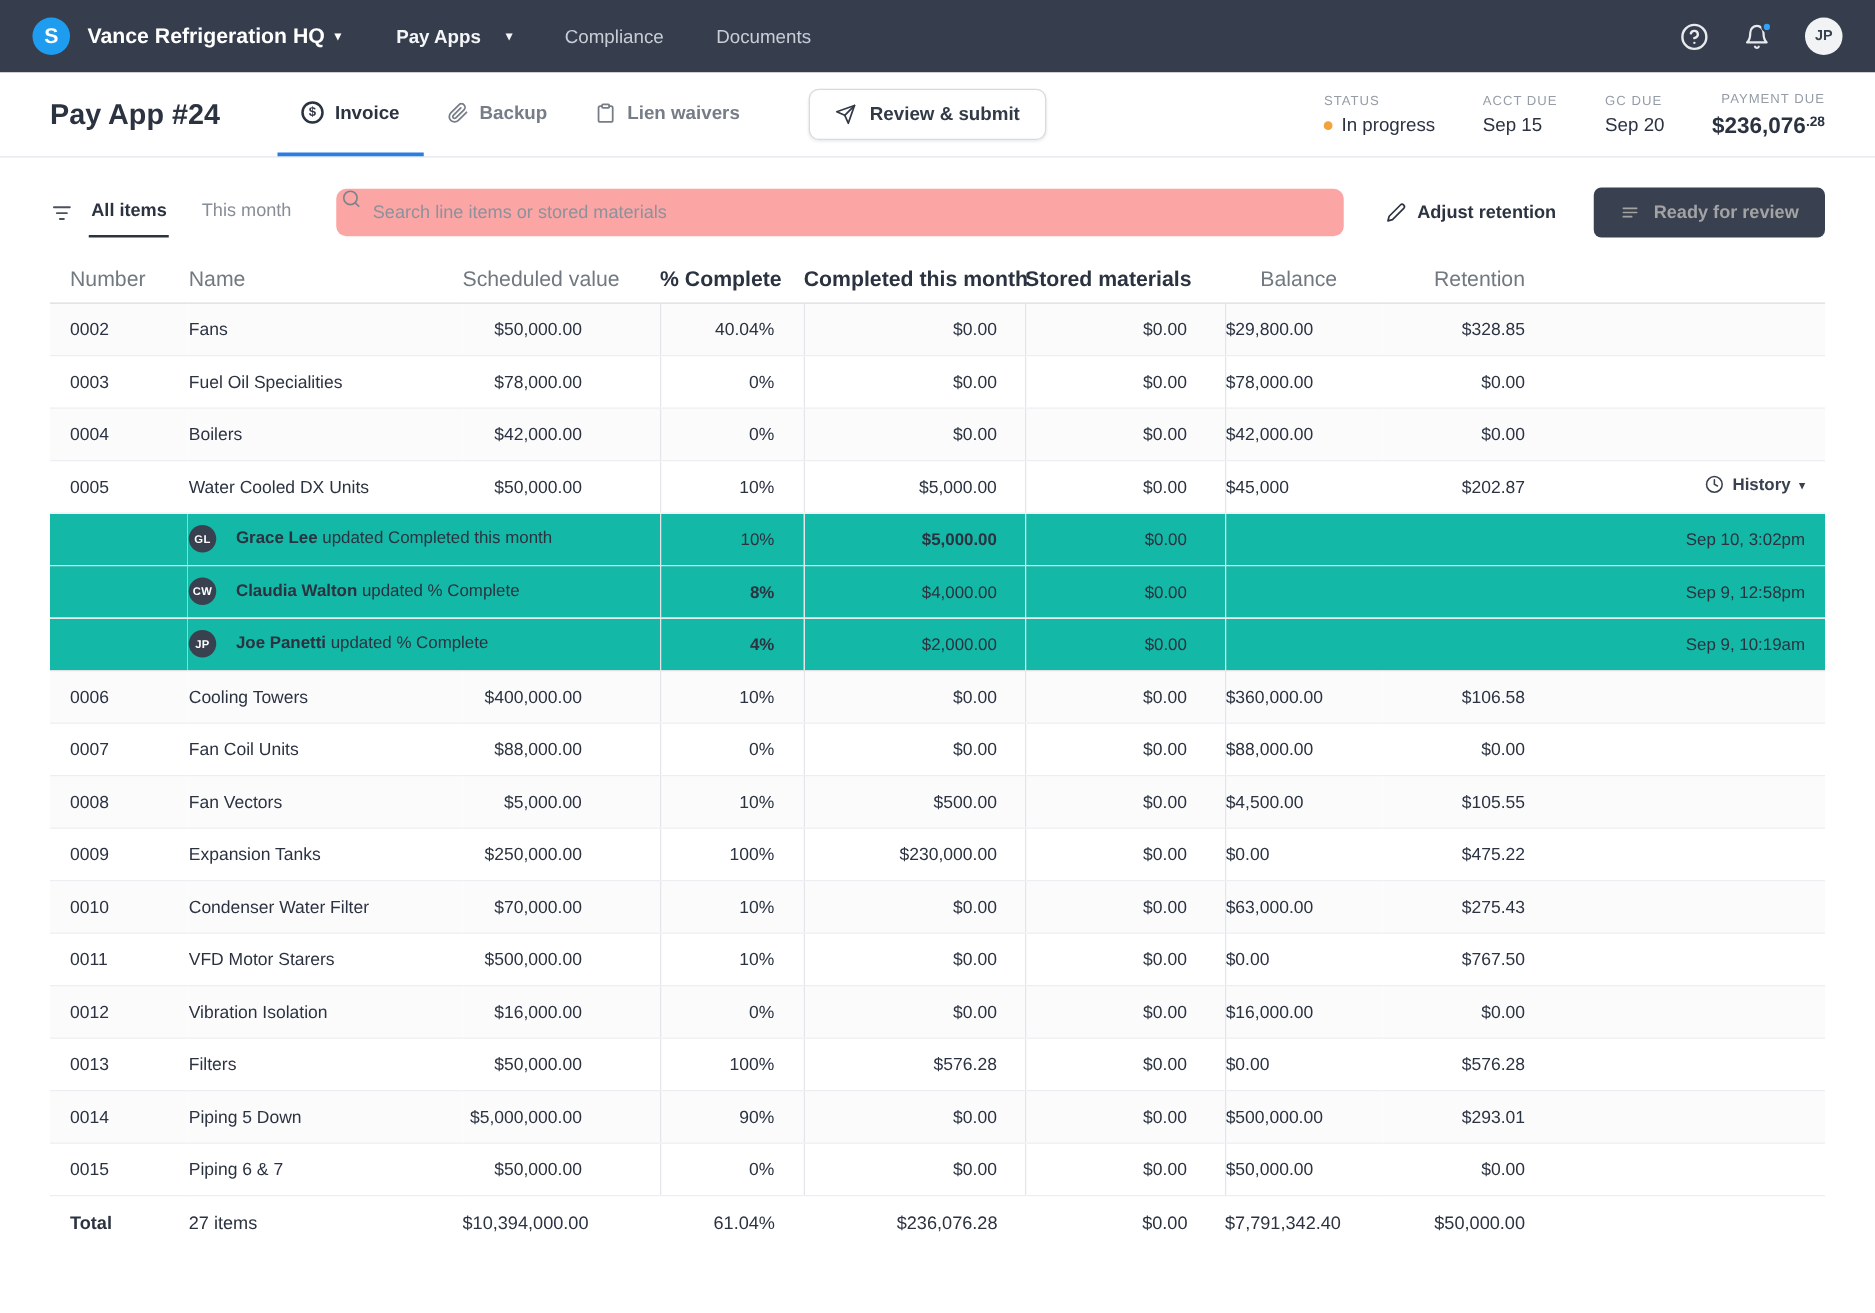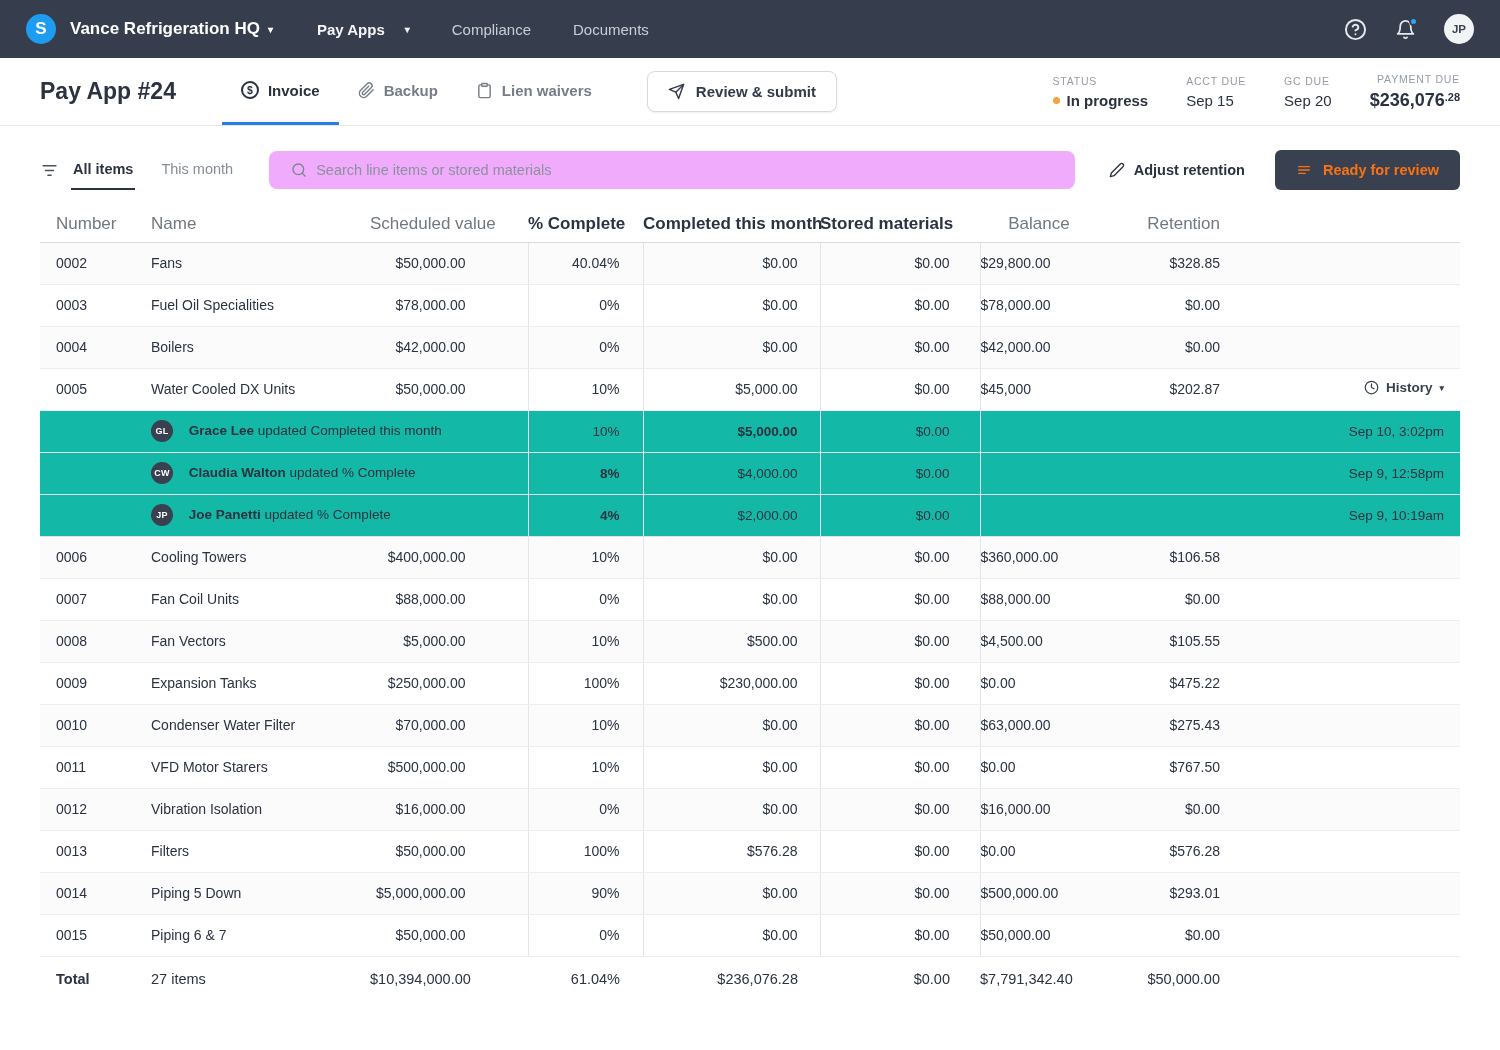--- a/index.html
+++ b/index.html
@@ -66,52 +66,52 @@
     align-self:center; margin-left:36px; height:41px; padding:0 20px;
     background:#fff; border:1px solid #d7dade; border-radius:8px;
     box-shadow:0 1px 2px rgba(40,48,62,.08);
     display:flex; align-items:center; gap:11px;
     font-family:inherit; font-size:15px; font-weight:700; color:#333a47; cursor:pointer; white-space:nowrap;
   }
   .stats{ margin-left:auto; display:flex; align-items:center; gap:38px; }
   .stat{ display:flex; flex-direction:column; gap:5px; }
   .stat-label{ font-size:10.5px; letter-spacing:.8px; color:#959ca5; font-weight:400; }
   .stat-value{ font-size:15px; color:#2b3240; white-space:nowrap; }
-  .stat-value.bold{ font-weight:700; display:flex; align-items:center; gap:7px; }
+  .stat-value.bold{ font-weight:400; display:flex; align-items:center; gap:7px; }
   .status-dot{ width:7px; height:7px; border-radius:50%; background:#f2a33c; display:inline-block; }
   .stat.right{ text-align:right; }
   .stat-value.big{ font-size:18px; font-weight:700; }
   .cents{ font-size:11px; font-weight:700; position:relative; top:-5px; color:#2b3240; }
 
   
   .toolbar{ display:flex; align-items:center; padding:0 40px; margin-top:24px; height:40px; }
   .funnel{ color:#4b525d; margin-right:12px; cursor:pointer; }
   .filter-tab{
     height:40px; display:flex; align-items:center; font-size:14.5px;
     color:#868d96; cursor:pointer; border-bottom:2px solid transparent; padding:0 2px;
   }
   .filter-tab.active{ color:#2b3240; font-weight:700; border-bottom-color:#2b3240; }
   .filter-tab + .filter-tab{ margin-left:24px; }
   .search{
-    flex:1; margin:0 34px; height:38px; background:#f0abfc; border-radius:8px;
-    display:flex; align-items:center; padding:0 22px; gap:9px;
+    flex:1; margin:0 34px; height:38px; background:#fca5a5; border-radius:8px;
+    display:flex; padding:0 4px; gap:9px;
   }
   .search input{
     flex:1; border:none; background:transparent; outline:none;
     font-family:inherit; font-size:14.5px; color:#2b3240;
   }
   .search input::placeholder{ color:#8b929b; }
   .search-ic{ color:#7c838c; }
   .adjust-btn{
     background:none; border:none; font-family:inherit; cursor:pointer;
     display:flex; align-items:center; gap:9px;
     font-size:14.5px; font-weight:600; color:#2b3240; margin-right:30px; white-space:nowrap;
   }
   .ready-btn{
-    height:40px; padding:0 21px; background:#39404f; color:#f97316;
+    height:40px; padding:0 21px; background:#39404f; color:#a3a3a3;
     border:none; border-radius:6px; font-family:inherit; font-size:14.5px; font-weight:700;
     display:flex; align-items:center; gap:11px; cursor:pointer; white-space:nowrap;
   }
 
   
   table{ width:1420px; margin:16px 40px 0; border-collapse:collapse; table-layout:fixed; }
   th{
     height:36px; font-size:17px; font-weight:400; color:#71787f;
     vertical-align:middle; border-bottom:1px solid #d8dbe0; white-space:nowrap;
   }

